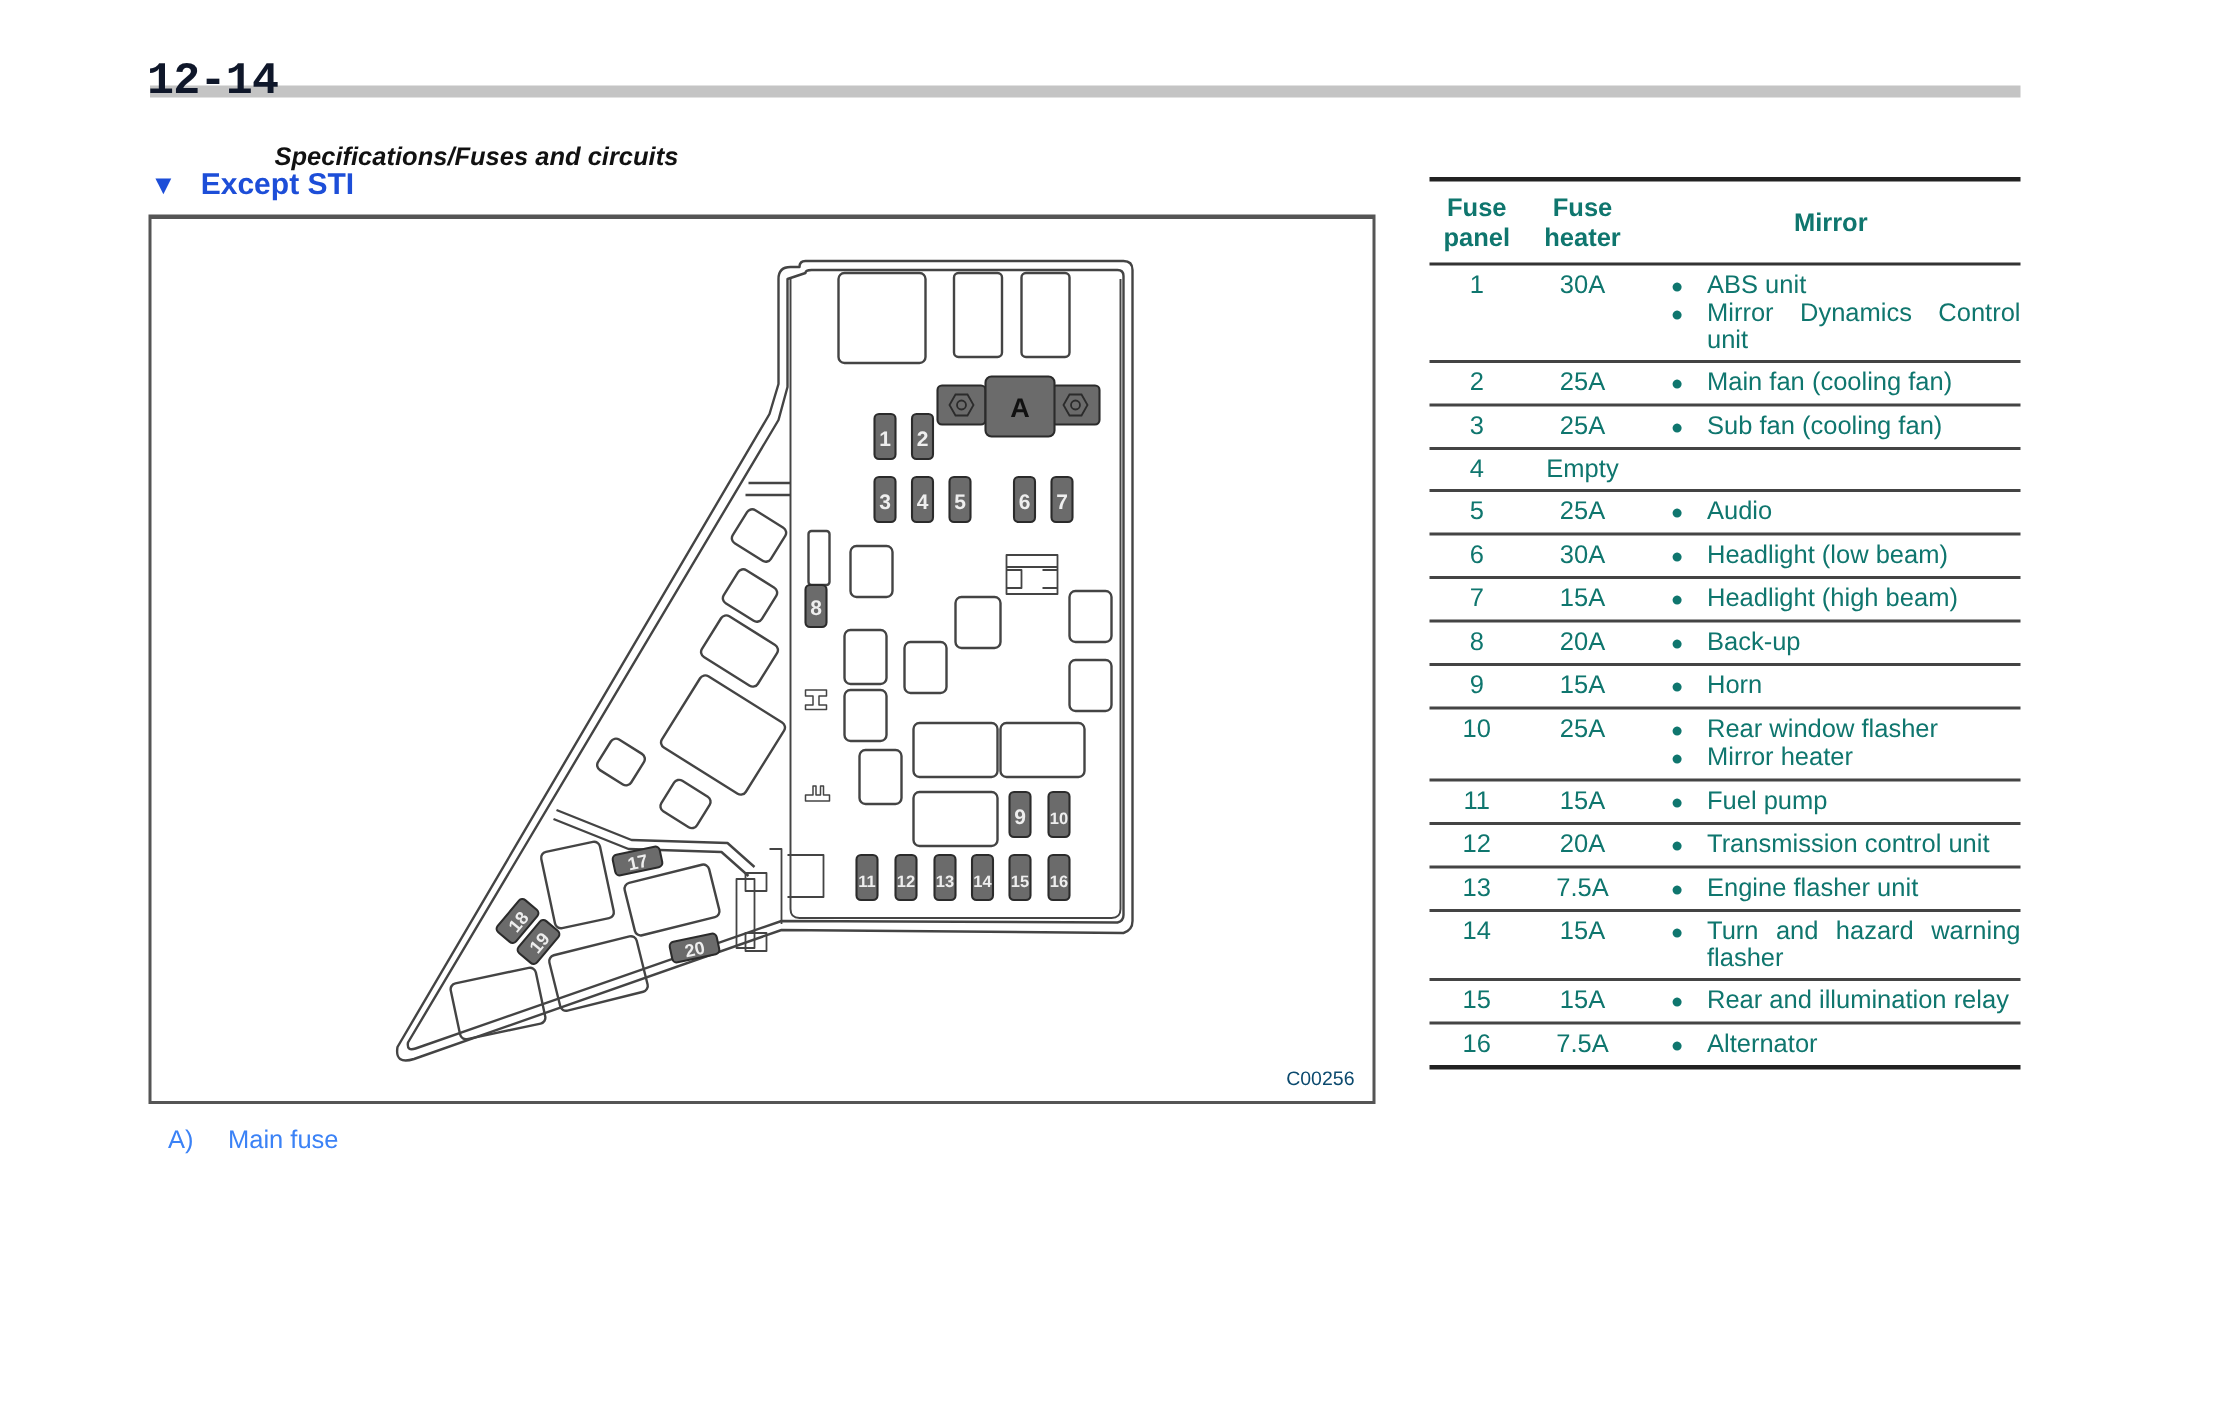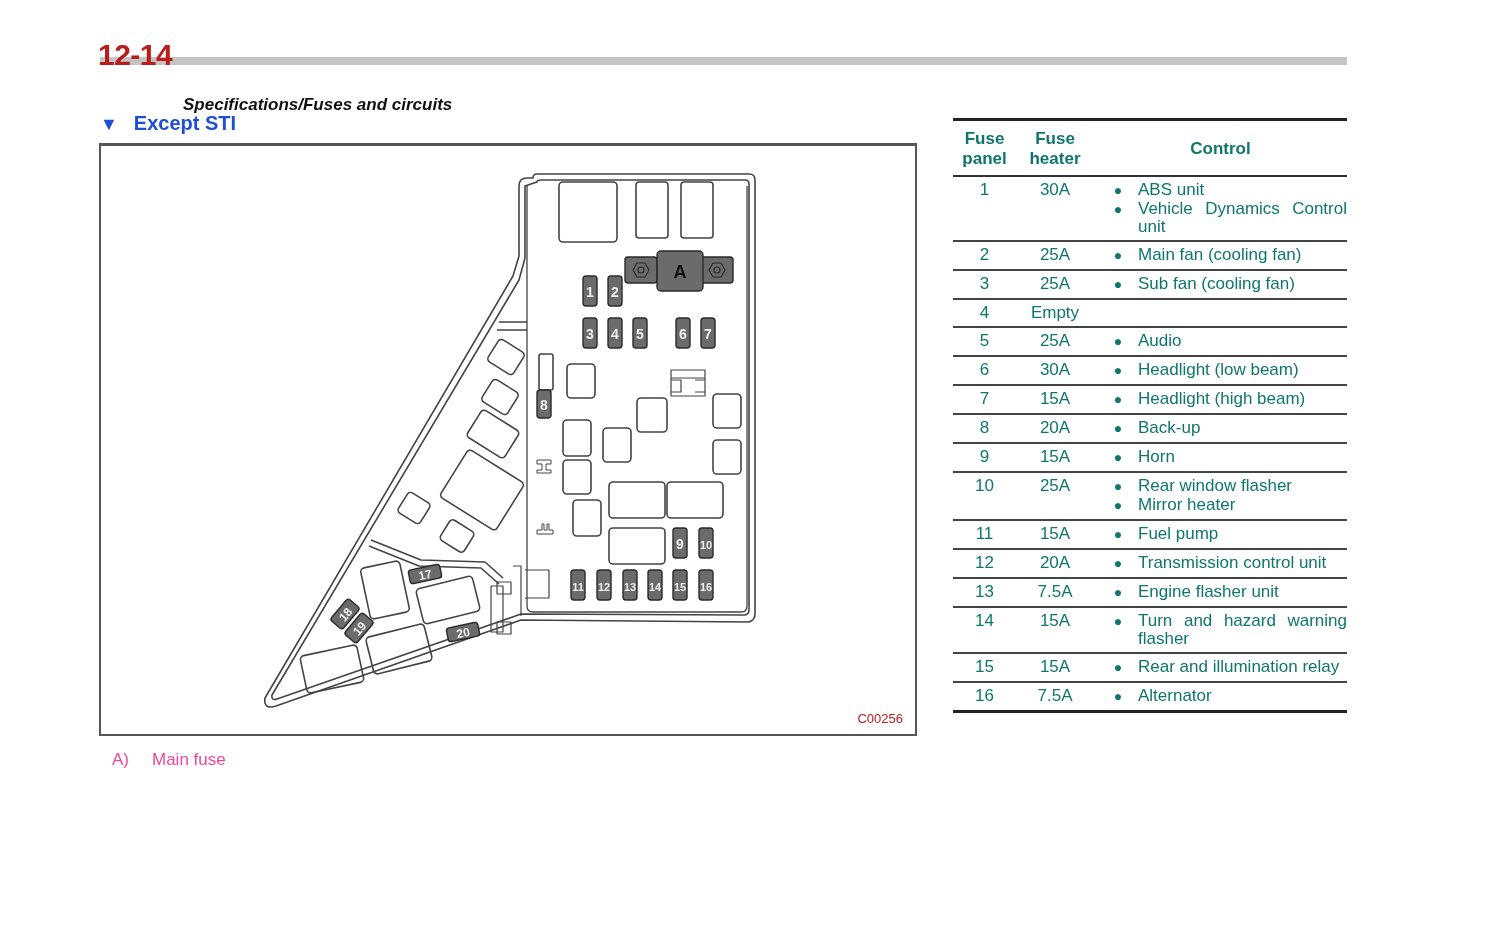--- a/index.html
+++ b/index.html
@@ -1,27 +1,27 @@
 <!DOCTYPE html>
 <html><head>
 <meta charset="utf-8">
 <style>
   html, body { margin:0; padding:0; background:#ffffff; }
   body { width:1489px; height:947px; position:relative; overflow:hidden;
          font-family:"Liberation Sans", sans-serif; color:#1a1a1a; }
   .header-bar { position:absolute; left:100px; top:57px; width:1247px; height:8px; background:#c4c4c4; }
-  .page-num { position:absolute; left:98px; top:38px; font-size:30px; font-weight:bold; letter-spacing:-0.5px; color:#b91c1c; }
+  .page-num { position:absolute; left:98px; top:38px; font-size:30px; font-weight:bold; letter-spacing:-0.5px; color:#0f172a;font-family:Liberation Mono, monospace; }
   .section-name { position:absolute; left:183px; top:50px; font-size:17px; font-weight:bold; font-style:italic; color:#111;margin-top:45px; }
   .sub-heading { position:absolute; left:100px; top:112px; font-size:20px; font-weight:bold; color:#1d4ed8; }
   .sub-heading .tri { display:inline-block; margin-right:16px; font-size:18px; }
   .diagram-frame { position:absolute; left:99px; top:143px; width:818px; height:593px;
                    border:2px solid #555; border-top-width:3px; border-left-width:2px; box-sizing:border-box; }
   .diagram-svg { position:absolute; left:0; top:0; }
-  .diagram-code { position:absolute; right:12px; bottom:8px; font-size:13px; color:#b91c1c; }
-  .caption { position:absolute; left:112px; top:750px; font-size:17px; color:#ec4899; }
+  .diagram-code { position:absolute; right:12px; bottom:8px; font-size:13px; color:#0c4a6e; }
+  .caption { position:absolute; left:112px; top:750px; font-size:17px; color:#3b82f6; }
   .caption .key { display:inline-block; width:40px; }
 
   table.fuse-table { position:absolute; left:953px; top:118px; width:394px; border-collapse:collapse;
                      font-size:17px; color:#0f766e; }
   table.fuse-table th { font-weight:bold; font-size:17px; line-height:20px; padding:8px 0 6px 0; vertical-align:middle; }
   table.fuse-table thead tr { border-top:3px solid #222; border-bottom:2px solid #333; }
   table.fuse-table tbody tr { border-bottom:2px solid #444; }
   table.fuse-table tbody tr:last-child { border-bottom:3px solid #222; }
   table.fuse-table td { vertical-align:top; padding:4px 0 4px 0; line-height:18px; }
   td.c-panel, th.c-panel { width:63px; text-align:center; }
@@ -156,35 +156,35 @@
 
 <div class="caption">
   <span class="key">A)</span><span>Main fuse</span>
 </div>
 
 <table class="fuse-table">
   <thead>
     <tr>
       <th class="c-panel"><span>Fuse</span><br><span>panel</span></th>
       <th class="c-rating"><span>Fuse</span><br><span>heater</span></th>
-      <th>Control</th>
+      <th>Mirror</th>
     </tr>
   </thead>
   <tbody id="fuse-rows">
       <tr>
         <td class="c-panel">1</td>
         <td class="c-rating">30A</td>
         <td class="c-circuit">
           <div class="circ-item">
             <span class="bullet">●</span>
             <span class="txt">ABS unit</span>
           </div>
           <div class="circ-item">
             <span class="bullet">●</span>
-            <span class="txt just">Vehicle Dynamics Control unit</span>
+            <span class="txt just">Mirror Dynamics Control unit</span>
           </div>
         </td>
       </tr>
       <tr>
         <td class="c-panel">2</td>
         <td class="c-rating">25A</td>
         <td class="c-circuit">
           <div class="circ-item">
             <span class="bullet">●</span>
             <span class="txt">Main fan (cooling fan)</span>

